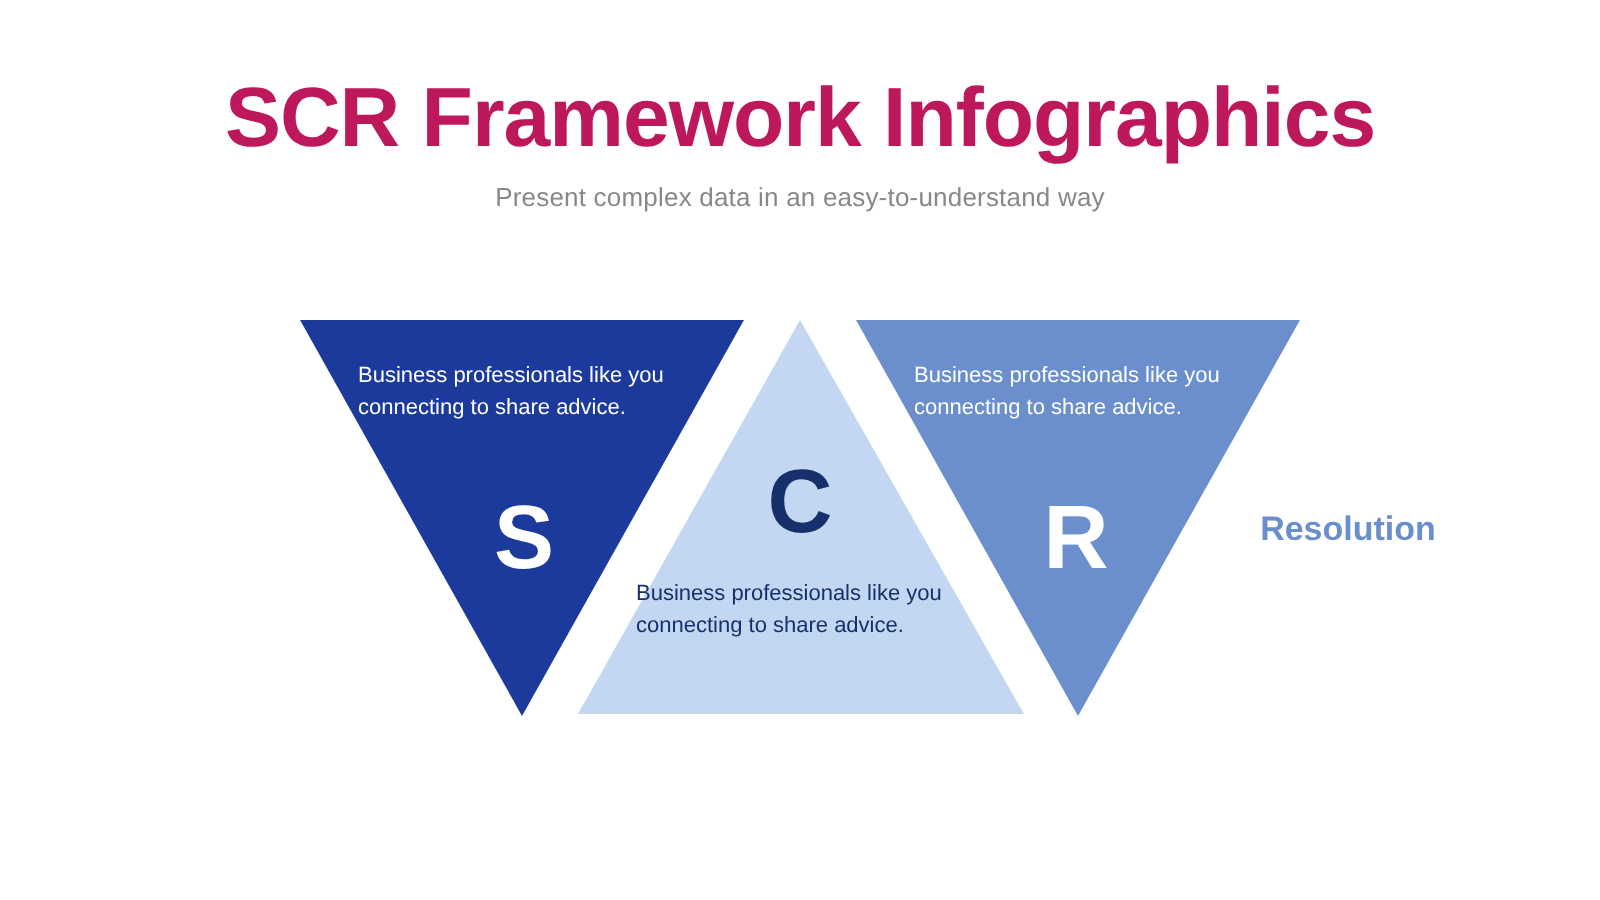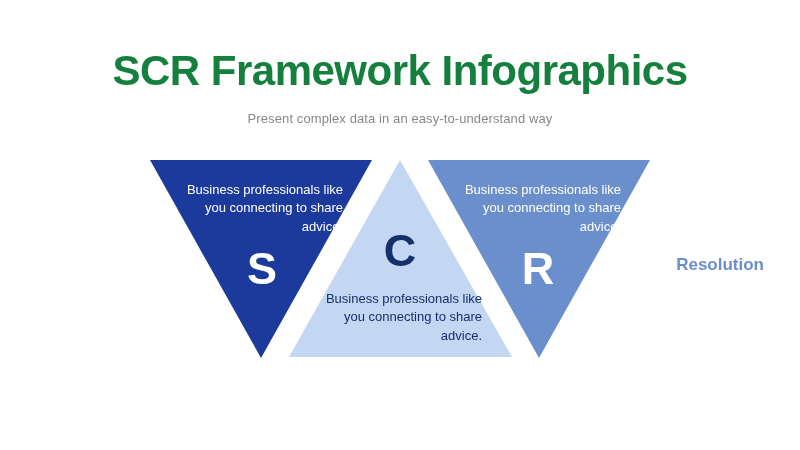--- a/index.html
+++ b/index.html
@@ -17,49 +17,48 @@
 
   
   #header {
     position:absolute;
     top:36px; left:0; width:800px;
     text-align:center;
   }
   #title {
     font-size:42px;
     font-weight:bold;
-    color:#15803d;
+    color:#be185d;
     letter-spacing:-0.5px;
     line-height:1.08;
-    margin-top:12px;
   }
   #subtitle {
-    margin-top:18px;
+    margin-top:10px;
     font-size:13px;
     color:#888888;
     letter-spacing:0.1px;
   }
 
   
   #diagram {
     position:absolute;
     left:0; top:0;
     width:800px; height:450px;
   }
   #tri-svg {
     position:absolute;
     left:0; top:0;
     width:800px; height:450px;
   }
 
   
   .tri-body {
     position:absolute;
-    text-align:right;
-    font-size:13px;
+    text-align:left;
+    font-size:11px;
     line-height:1.42;
   }
   .tri-body.light { color:#ffffff; }
   .tri-body.dark  { color:#16306B; }
 
   #body-s { left:179px; top:181px; width:164px; }
   #body-r { left:457px; top:181px; width:164px; }
   #body-c { left:318px; top:290px; width:164px; }
 
   .tri-letter {
@@ -76,21 +75,21 @@
 
   
   .stage-label {
     position:absolute;
     font-size:17px;
     font-weight:bold;
     text-align:center;
     white-space:nowrap;
   }
   #label-situation   { left:36px;  top:255px; width:180px; color:#1B3A8C; }
-  #label-resolution  { left:584px; top:255px; width:180px; color:#6B8FCC;text-align:right; }
+  #label-resolution  { left:584px; top:255px; width:180px; color:#6B8FCC; }
   #label-complication{ left:310px; top:379px; width:180px; color:#C3D6F2; }
 </style>
 </head>
 <body>
 
 <div id="slide">
 
   <div id="header">
     <div id="title">SCR Framework Infographics</div>
     <div id="subtitle">Present complex data in an easy-to-understand way</div>

